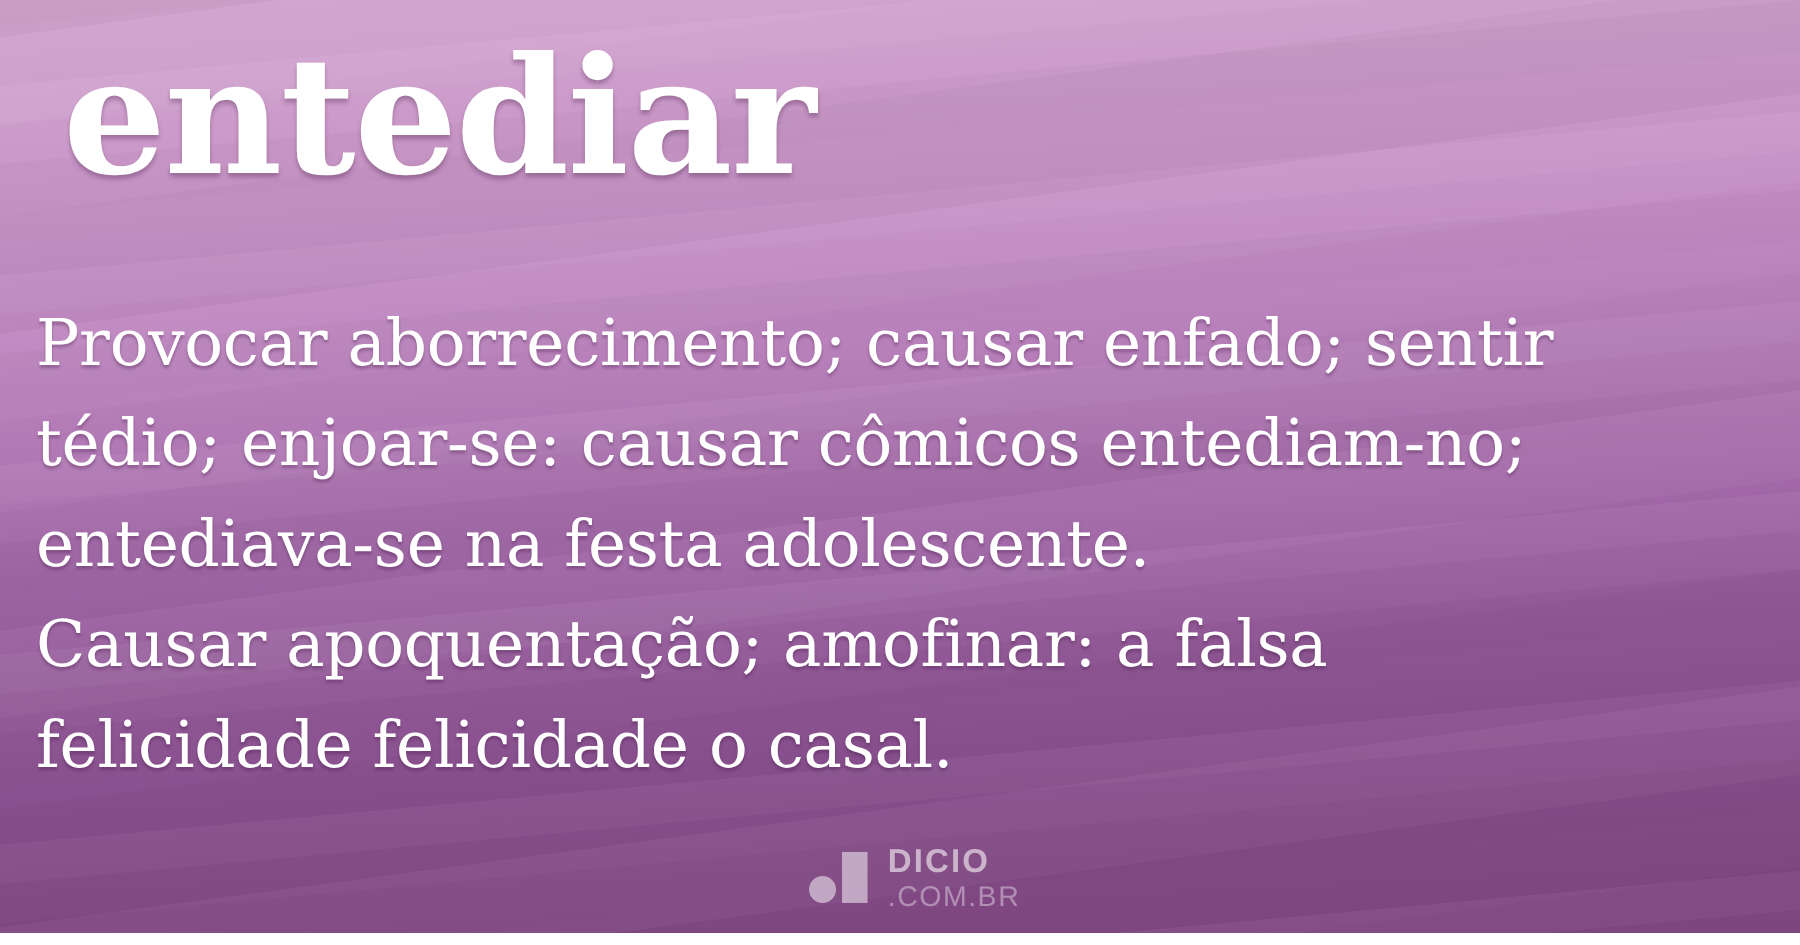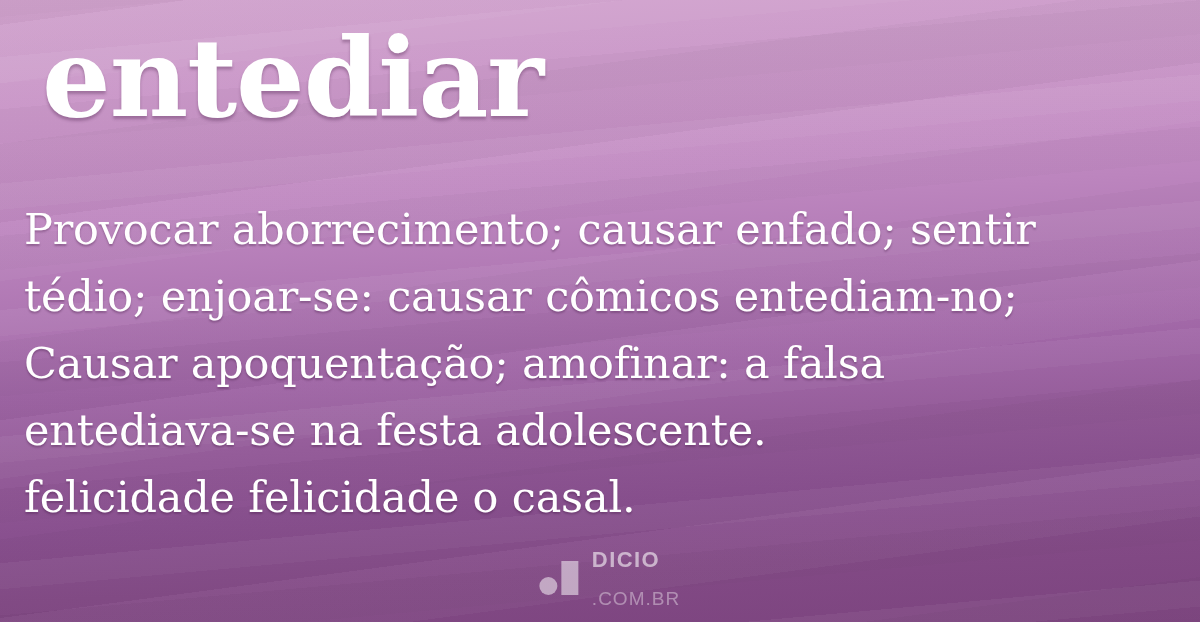--- a/index.html
+++ b/index.html
@@ -164,40 +164,40 @@
     color: #ffffff;
     opacity: 0.92;
   }
 
   #logo-tld {
     font-size: 19px;
     font-weight: normal;
     letter-spacing: 1.0px;
     color: #ffffff;
     opacity: 0.62;
-    margin-top: 18px;
+    margin-top: 4px;
   }
 </style>
 </head>
 <body>
 
 <div id="card">
 
   <div id="bands"></div>
   <div id="bands2"></div>
 
   <div id="content">
 
     <div id="word">entediar</div>
 
     <div id="definitions">
       <div class="def-line">Provocar aborrecimento; causar enfado; sentir</div>
       <div class="def-line">tédio; enjoar-se: causar cômicos entediam-no;</div>
+      <div class="def-line">entediava-se na festa adolescente.</div>
       <div class="def-line">Causar apoquentação; amofinar: a falsa</div>
-      <div class="def-line">entediava-se na festa adolescente.</div>
       <div class="def-line">felicidade felicidade o casal.</div>
     </div>
 
     <div id="logo">
       <div id="logo-mark">
         <div id="logo-dot"></div>
         <div id="logo-bar"></div>
       </div>
       <div id="logo-words">
         <div id="logo-name">DICIO</div>

